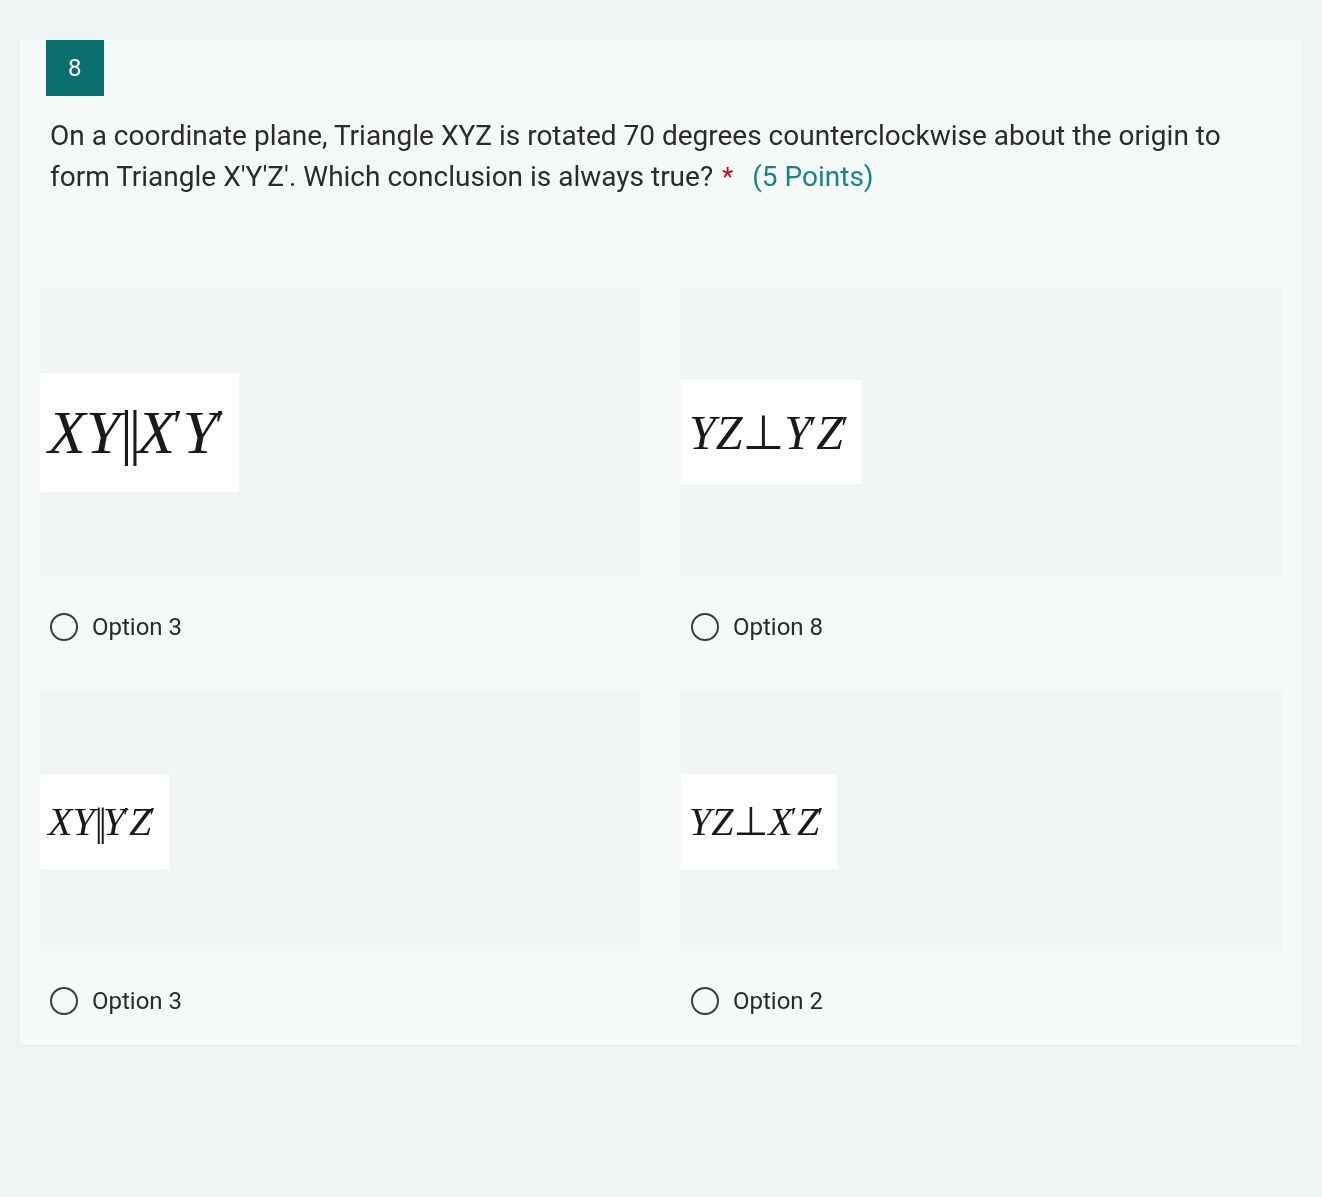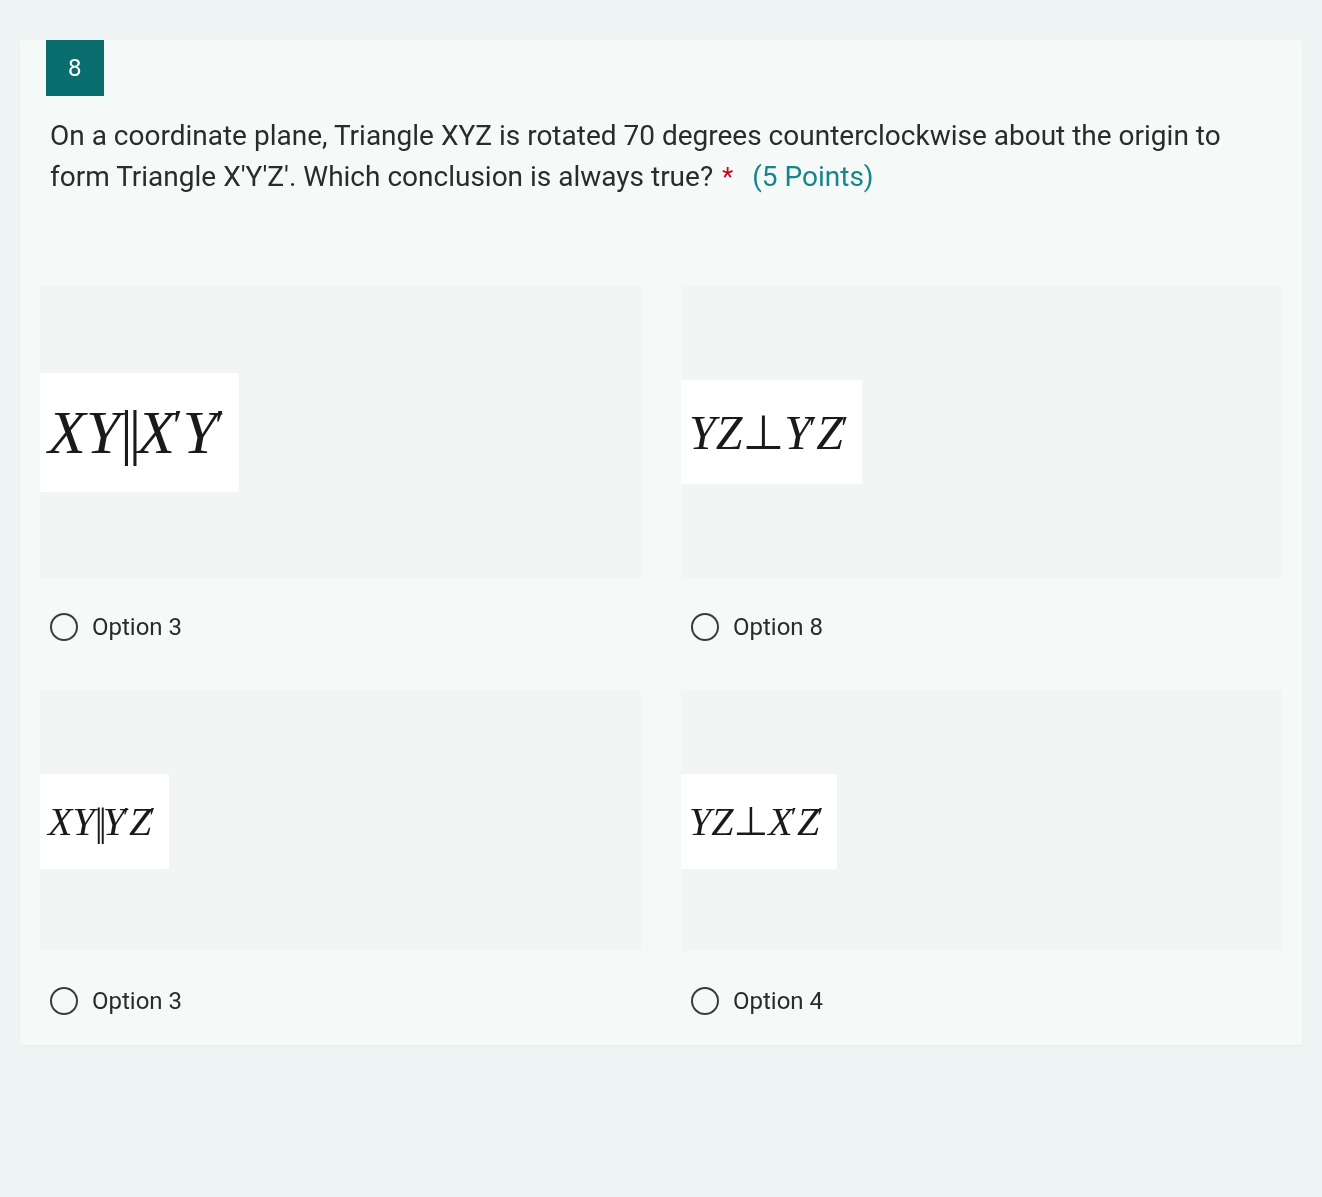--- a/index.html
+++ b/index.html
@@ -182,18 +182,18 @@
     <div class="option-block">
       <div class="option-image smaller">
         <div class="math-expr small">
           <span>YZ</span>
           <span class="perp">⊥</span>
           <span>X<span class="prime">′</span>Z<span class="prime">′</span></span>
         </div>
       </div>
       <div class="option-label">
         <div class="radio"></div>
-        <span class="option-text">Option 4</span>
+        <span class="option-text">Option 2</span>
       </div>
     </div>
 
   </div>
 </div>
 
 </body></html>

